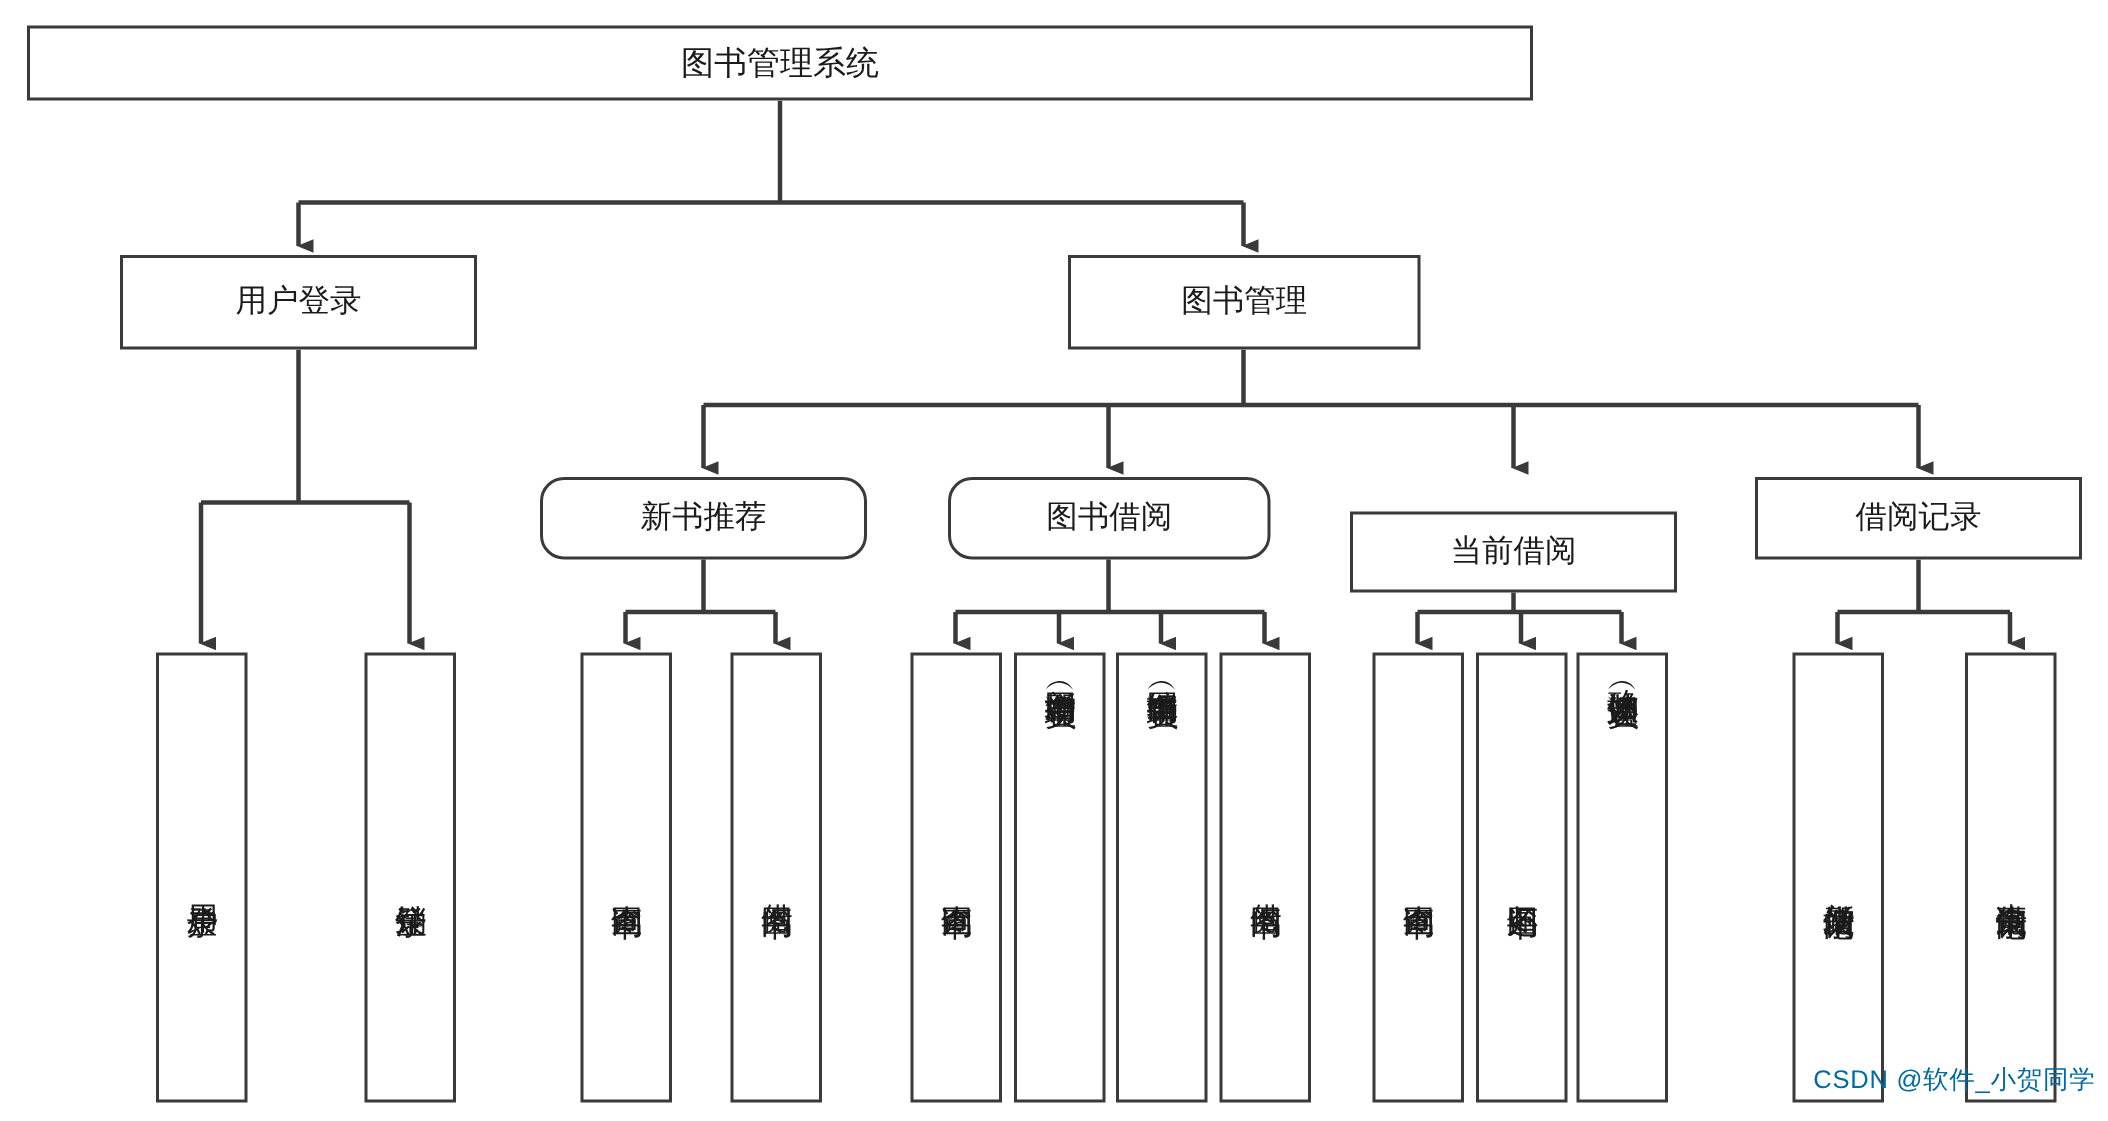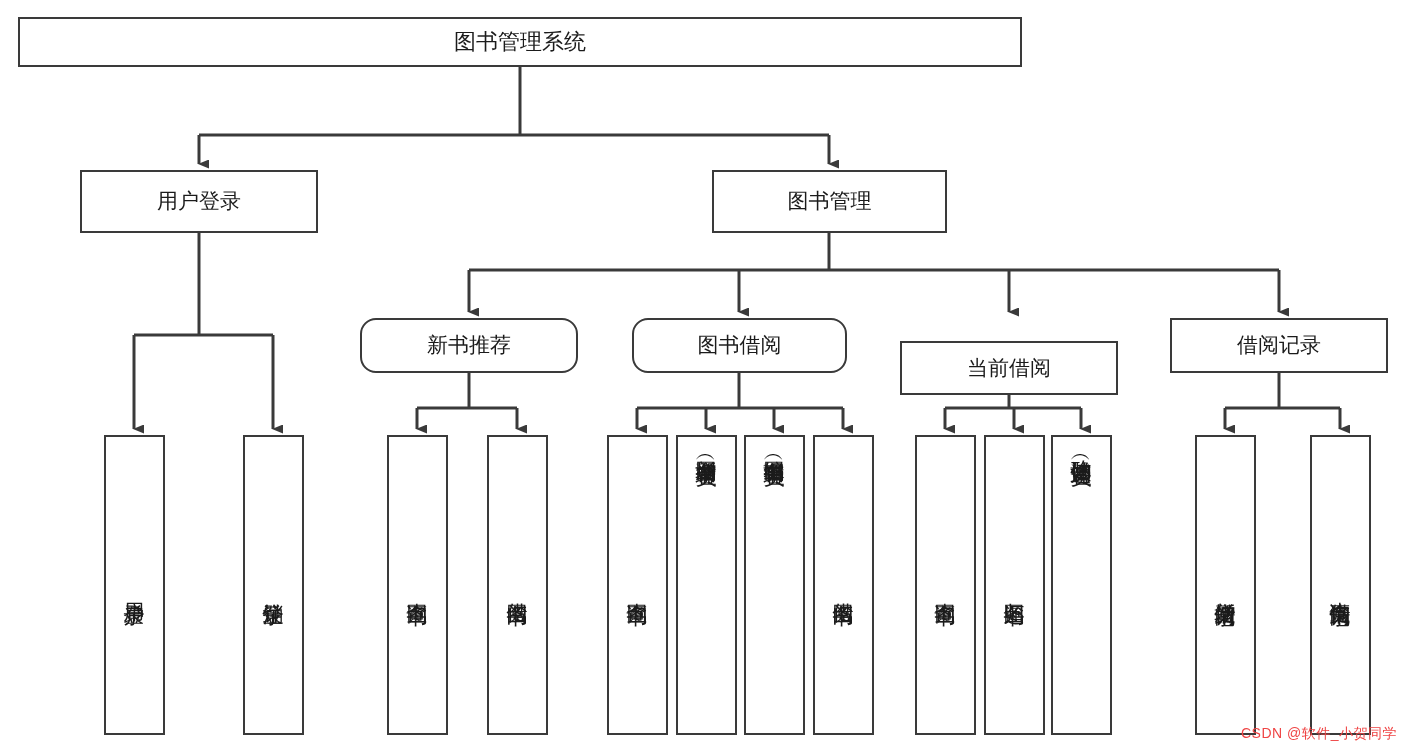--- a/index.html
+++ b/index.html
@@ -60,23 +60,23 @@
     font-size: 21px;
     letter-spacing: 1px;
     line-height: 1;
   }
   .node.vert.centered {
     align-items: center;
   }
   #watermark {
     position: absolute;
     right: 8px;
-    bottom: 4px;
-    font-size: 14px;
-    color: #ef4444;
+    bottom: 16px;
+    font-size: 17px;
+    color: #0369a1;
     white-space: nowrap;
     letter-spacing: 0.5px;
   }
 </style>
 </head>
 <body>
 
 <div id="stage">
 
   <svg id="wires" viewBox="0 0 1405 747" width="1405" height="747" xmlns="http://www.w3.org/2000/svg">

